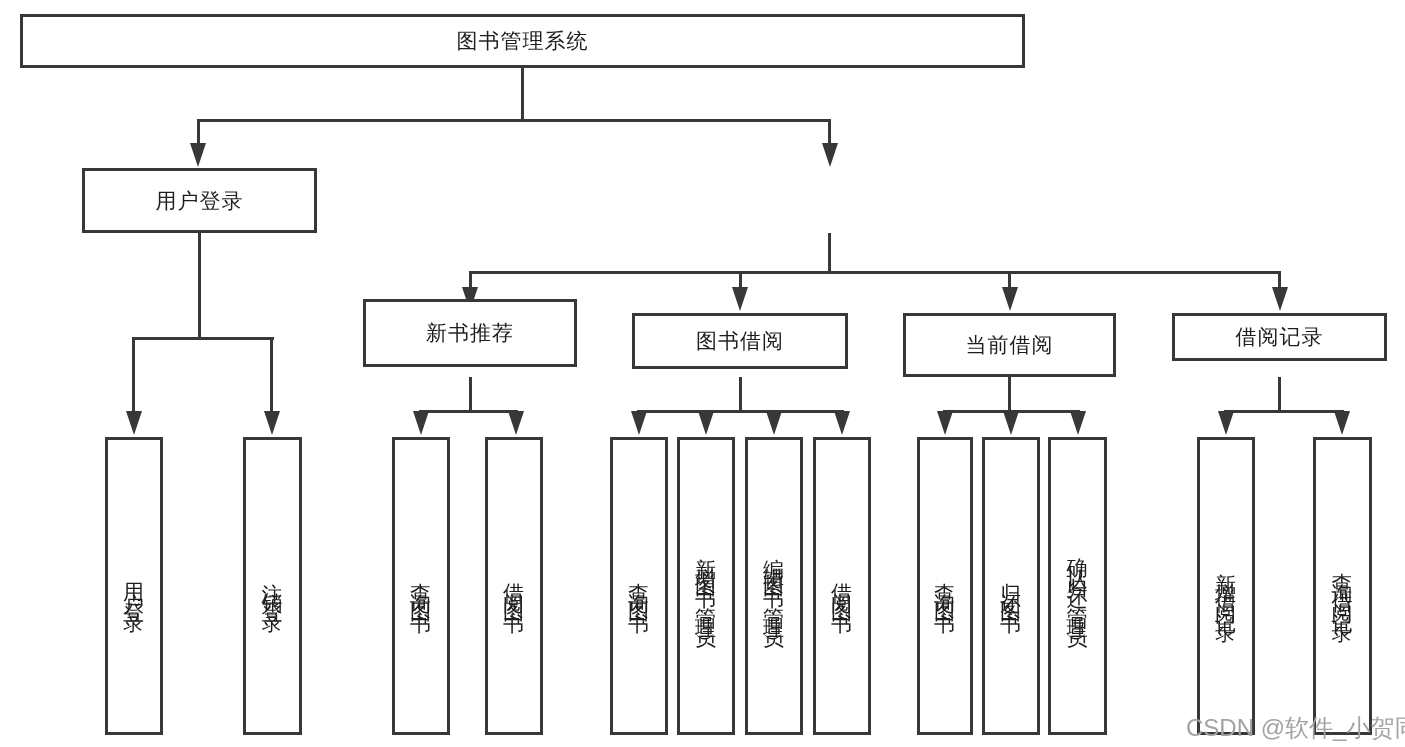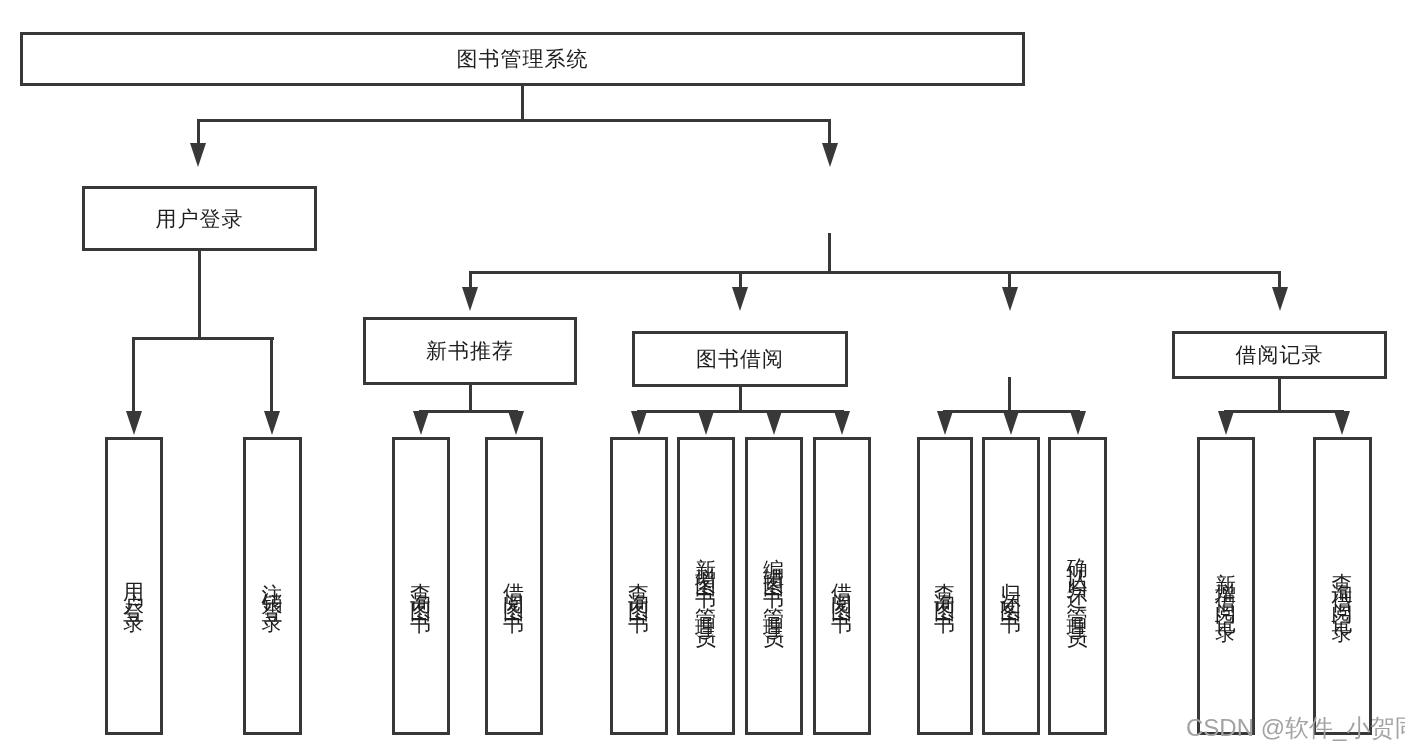--- a/index.html
+++ b/index.html
@@ -14,21 +14,20 @@
   }
   .hbox{
     position:absolute;
     box-sizing:border-box;
     border:3px solid var(--line,#383838);
     background:#fff;
     display:flex;align-items:center;justify-content:center;
     font-size:21px;
     letter-spacing:1px;
     z-index:2;
-    margin-top:18px;
   }
   .leaf{
     position:absolute;
     top:437px;height:298px;
     box-sizing:border-box;
     border:3px solid var(--line,#383838);
     background:#fff;
     display:flex;align-items:center;justify-content:center;
     z-index:2;
   }
@@ -68,20 +67,23 @@
 
   <div class="hbox" style="left:82px;top:168px;width:235px;height:65px;">
     <span>用户登录</span>
   </div>
 
   <div class="hbox" style="left:363px;top:299px;width:214px;height:68px;">
     <span>新书推荐</span>
   </div>
   <div class="hbox" style="left:632px;top:313px;width:216px;height:56px;">
     <span>图书借阅</span>
+  </div>
+  <div class="hbox" style="left:903px;top:313px;width:213px;height:64px;">
+    <span>当前借阅</span>
   </div>
   <div class="hbox" style="left:1172px;top:313px;width:215px;height:48px;">
     <span>借阅记录</span>
   </div>
 
   <div class="leaf" style="left:105px;width:58px;">
     <span class="vtext">用户登录</span>
   </div>
   <div class="leaf" style="left:243px;width:59px;">
     <span class="vtext">注销登录</span>

